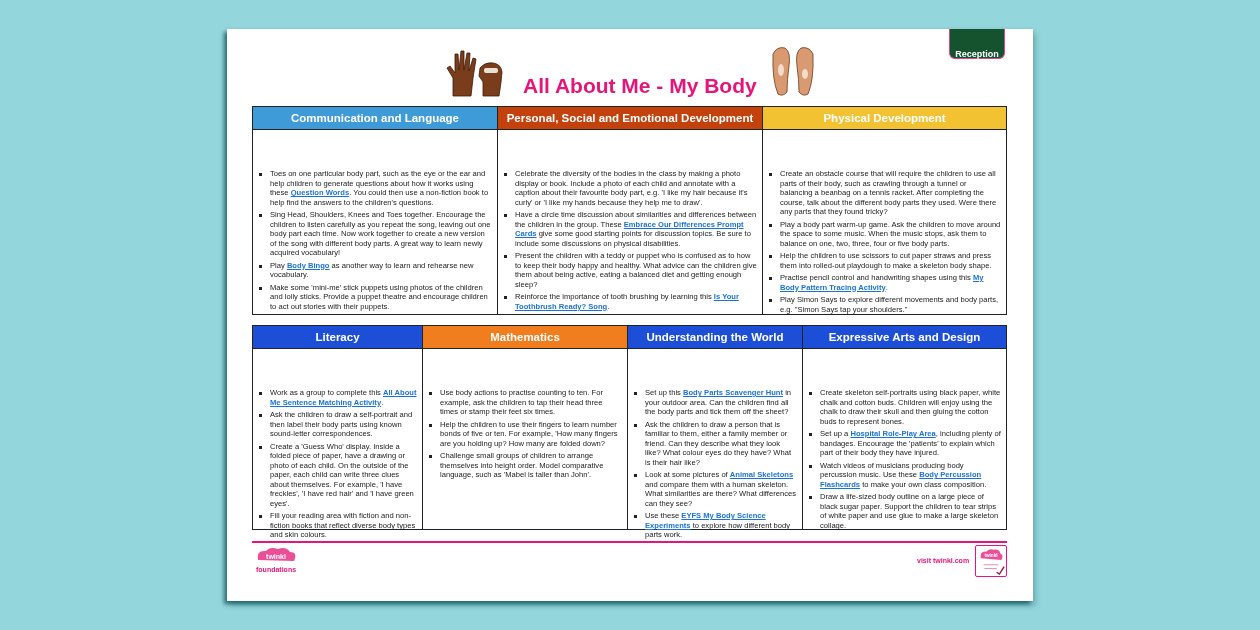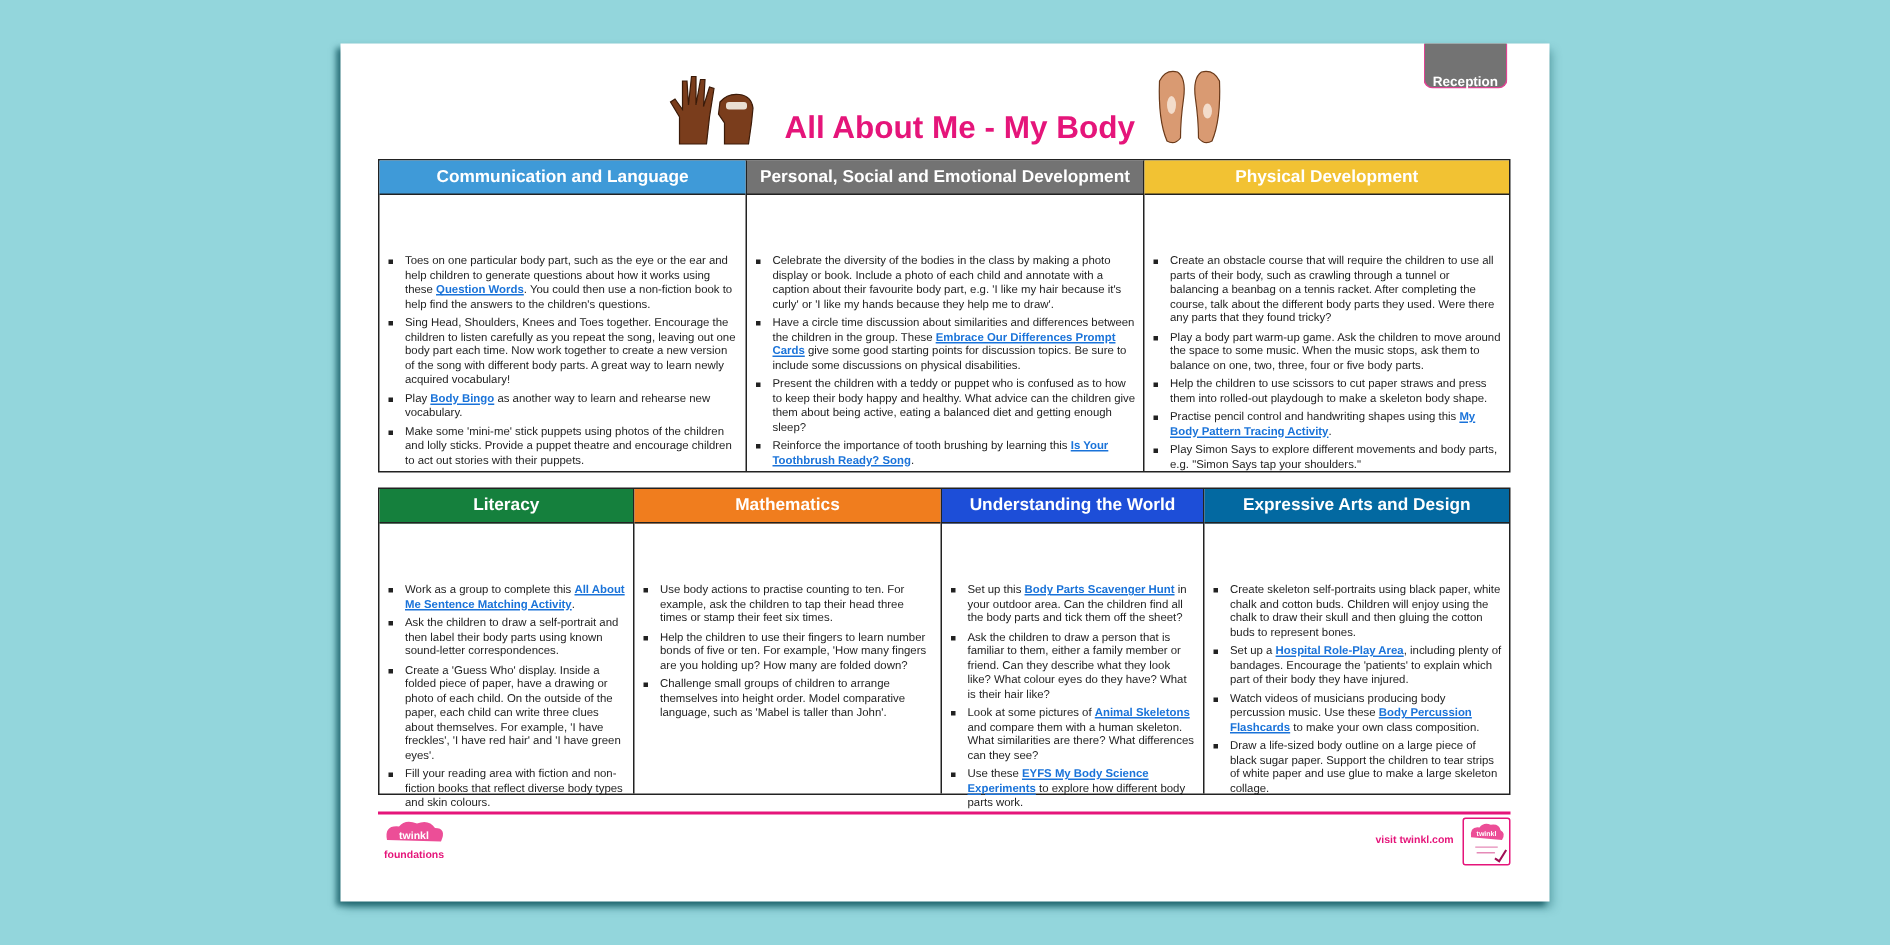--- a/index.html
+++ b/index.html
@@ -14,21 +14,21 @@
       position: absolute;
       left: 227px; top: 29px;
       width: 806px; height: 572px;
       background: #ffffff;
       box-shadow: -3px 3px 4px rgba(10,80,90,0.75), 2px 4px 6px rgba(10,80,90,0.35);
     }
     .badge {
       position: absolute;
       left: 722px; top: 0px;
       width: 56px; height: 30px;
-      background: #737373;
+      background: #14532d;
       border: 1px solid #e04392;
       border-top: none;
       border-radius: 0 0 6px 6px;
       color: #fff;
       font-size: 9px; font-weight: bold;
       display: flex; align-items: center; justify-content: center;
       padding-top: 20px; box-sizing: border-box;
     }
     .title-row {
       position: absolute;
@@ -128,21 +128,21 @@
     <div class="col" style="width:245px">
       <div class="col-head" style="background:#3f9ad8">Communication and Language</div>
       <ul class="items">
         <li><span>Toes on one particular body part, such as the eye or the ear and help children to generate questions about how it works using these </span><a class="link">Question Words</a><span>. You could then use a non-fiction book to help find the answers to the children's questions.</span></li>
         <li><span>Sing Head, Shoulders, Knees and Toes together. Encourage the children to listen carefully as you repeat the song, leaving out one body part each time. Now work together to create a new version of the song with different body parts. A great way to learn newly acquired vocabulary!</span></li>
         <li><span>Play </span><a class="link">Body Bingo</a><span> as another way to learn and rehearse new vocabulary.</span></li>
         <li><span>Make some 'mini-me' stick puppets using photos of the children and lolly sticks. Provide a puppet theatre and encourage children to act out stories with their puppets.</span></li>
       </ul>
     </div>
     <div class="col" style="width:265px">
-      <div class="col-head" style="background:#737373">Personal, Social and Emotional Development</div>
+      <div class="col-head" style="background:#c2410c">Personal, Social and Emotional Development</div>
       <ul class="items">
         <li><span>Celebrate the diversity of the bodies in the class by making a photo display or book. Include a photo of each child and annotate with a caption about their favourite body part, e.g. 'I like my hair because it's curly' or 'I like my hands because they help me to draw'.</span></li>
         <li><span>Have a circle time discussion about similarities and differences between the children in the group. These </span><a class="link">Embrace Our Differences Prompt Cards</a><span> give some good starting points for discussion topics. Be sure to include some discussions on physical disabilities.</span></li>
         <li><span>Present the children with a teddy or puppet who is confused as to how to keep their body happy and healthy. What advice can the children give them about being active, eating a balanced diet and getting enough sleep?</span></li>
         <li><span>Reinforce the importance of tooth brushing by learning this </span><a class="link">Is Your Toothbrush Ready? Song</a><span>.</span></li>
       </ul>
     </div>
     <div class="col" style="flex:1">
       <div class="col-head" style="background:#f2c233">Physical Development</div>
       <ul class="items">
@@ -150,21 +150,21 @@
         <li><span>Play a body part warm-up game. Ask the children to move around the space to some music. When the music stops, ask them to balance on one, two, three, four or five body parts.</span></li>
         <li><span>Help the children to use scissors to cut paper straws and press them into rolled-out playdough to make a skeleton body shape.</span></li>
         <li><span>Practise pencil control and handwriting shapes using this </span><a class="link">My Body Pattern Tracing Activity</a><span>.</span></li>
         <li><span>Play Simon Says to explore different movements and body parts, e.g. "Simon Says tap your shoulders."</span></li>
       </ul>
     </div>
   </div>
 
   <div class="grid bottom">
     <div class="col" style="width:170px">
-      <div class="col-head" style="background:#15803d">Literacy</div>
+      <div class="col-head" style="background:#1d4ed8">Literacy</div>
       <ul class="items">
         <li><span>Work as a group to complete this </span><a class="link">All About Me Sentence Matching Activity</a><span>.</span></li>
         <li><span>Ask the children to draw a self-portrait and then label their body parts using known sound-letter correspondences.</span></li>
         <li><span>Create a 'Guess Who' display. Inside a folded piece of paper, have a drawing or photo of each child. On the outside of the paper, each child can write three clues about themselves. For example, 'I have freckles', 'I have red hair' and 'I have green eyes'.</span></li>
         <li><span>Fill your reading area with fiction and non-fiction books that reflect diverse body types and skin colours.</span></li>
       </ul>
     </div>
     <div class="col" style="width:205px">
       <div class="col-head" style="background:#f07d1e">Mathematics</div>
       <ul class="items">
@@ -176,21 +176,21 @@
     <div class="col" style="width:175px">
       <div class="col-head" style="background:#1d4ed8">Understanding the World</div>
       <ul class="items">
         <li><span>Set up this </span><a class="link">Body Parts Scavenger Hunt</a><span> in your outdoor area. Can the children find all the body parts and tick them off the sheet?</span></li>
         <li><span>Ask the children to draw a person that is familiar to them, either a family member or friend. Can they describe what they look like? What colour eyes do they have? What is their hair like?</span></li>
         <li><span>Look at some pictures of </span><a class="link">Animal Skeletons</a><span> and compare them with a human skeleton. What similarities are there? What differences can they see?</span></li>
         <li><span>Use these </span><a class="link">EYFS My Body Science Experiments</a><span> to explore how different body parts work.</span></li>
       </ul>
     </div>
     <div class="col" style="flex:1">
-      <div class="col-head" style="background:#0369a1">Expressive Arts and Design</div>
+      <div class="col-head" style="background:#1d4ed8">Expressive Arts and Design</div>
       <ul class="items">
         <li><span>Create skeleton self-portraits using black paper, white chalk and cotton buds. Children will enjoy using the chalk to draw their skull and then gluing the cotton buds to represent bones.</span></li>
         <li><span>Set up a </span><a class="link">Hospital Role-Play Area</a><span>, including plenty of bandages. Encourage the 'patients' to explain which part of their body they have injured.</span></li>
         <li><span>Watch videos of musicians producing body percussion music. Use these </span><a class="link">Body Percussion Flashcards</a><span> to make your own class composition.</span></li>
         <li><span>Draw a life-sized body outline on a large piece of black sugar paper. Support the children to tear strips of white paper and use glue to make a large skeleton collage.</span></li>
       </ul>
     </div>
   </div>
 
   <div class="footer-line"></div>

